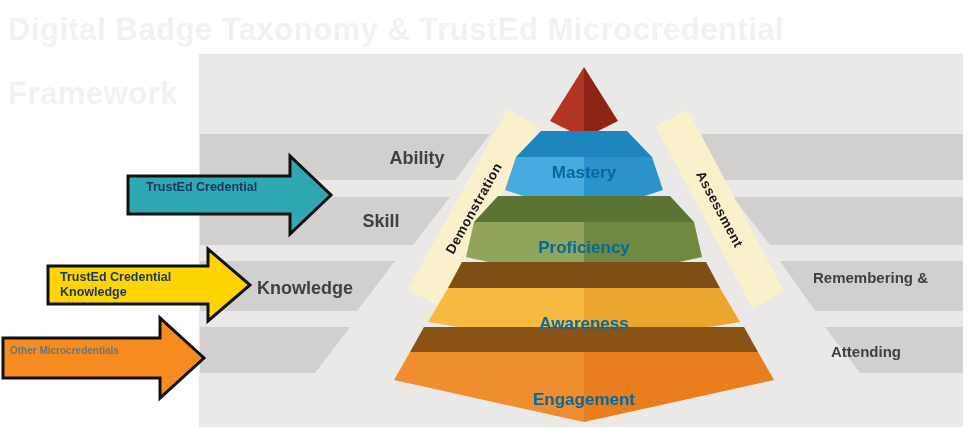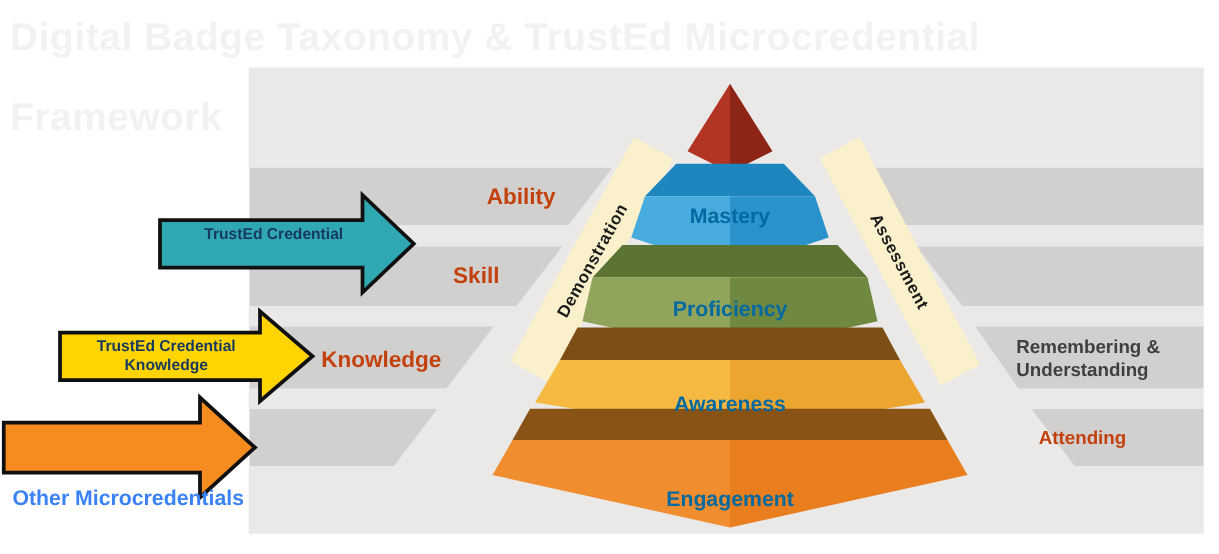--- a/index.html
+++ b/index.html
@@ -29,33 +29,33 @@
   .b-r4{left:825px;top:327px;width:138px;height:46px;clip-path:polygon(0 0,138px 0,138px 46px,35px 46px);}
   
   .ribbon{
     position:absolute;background:#faf1cc;border-radius:2px;
     display:flex;align-items:center;justify-content:center;
     font-size:13.5px;font-weight:bold;color:#1a1a1a;letter-spacing:.5px;
   }
   .ribbon-demo{left:371px;top:190px;width:205px;height:36px;transform:rotate(-61deg);}
   .ribbon-assess{left:617px;top:191px;width:206px;height:36px;transform:rotate(62deg);}
   
-  .lbl{position:absolute;transform:translate(-50%,-50%);white-space:nowrap;font-weight:bold;color:#c2410c;}
+  .lbl{position:absolute;transform:translate(-50%,-50%);white-space:nowrap;font-weight:bold;color:#404040;}
   .lbl-big{font-size:18px;}
   .lbl-sm{font-size:15px;}
   .lbl-pyr{font-size:17px;color:#0369a1;}
   .lbl-2line{position:absolute;font-weight:bold;color:#3f3f3f;font-size:15px;line-height:19px;white-space:nowrap;}
   svg.overlay{position:absolute;left:0;top:0;}
   
   .arrow-text{
-    position:absolute;text-align:center;font-weight:bold;
+    position:absolute;font-weight:bold;
     font-size:12.5px;line-height:15px;white-space:nowrap;
   }
   .arrow-text.navy{color:#17395f;}
-  .arrow-text.black{color:#3b82f6;font-size:17px;margin-top:48px;}
+  .arrow-text.black{color:#737373;font-size:10px;}
 </style>
 </head>
 <body>
 
 <div id="stage">
 
   <div class="ghost-title" style="top:12px">Digital Badge Taxonomy &amp; TrustEd Microcredential</div>
   <div class="ghost-title" style="top:76px">Framework</div>
 
   <div id="panel"></div>
@@ -102,21 +102,20 @@
     <polygon points="48,266 208,266 208,249 250,285 208,321 208,304 48,304" stroke="#101010" stroke-width="3" stroke-linejoin="miter" fill="#ffd400"></polygon>
     <polygon points="3,338 160,338 160,318 204,358 160,398 160,378 3,378" stroke="#101010" stroke-width="3" stroke-linejoin="miter" fill="#f68b1f"></polygon>
   </svg>
 
   <div class="lbl lbl-big" style="left:417px;top:158px">Ability</div>
   <div class="lbl lbl-big" style="left:381px;top:221px">Skill</div>
   <div class="lbl lbl-big" style="left:305px;top:288px">Knowledge</div>
 
   <div class="lbl-2line" style="left:813px;top:268px">
     <div>Remembering &amp;</div>
-    <div>Understanding</div>
   </div>
   <div class="lbl lbl-sm" style="left:866px;top:351px">Attending</div>
 
   <div class="lbl lbl-pyr" style="left:584px;top:173px">Mastery</div>
   <div class="lbl lbl-pyr" style="left:584px;top:248px">Proficiency</div>
   <div class="lbl lbl-pyr" style="left:584px;top:324px">Awareness</div>
   <div class="lbl lbl-pyr" style="left:584px;top:400px">Engagement</div>
 
   <div class="arrow-text navy" style="left:146px;top:180px;width:146px">
     <div>TrustEd Credential</div>

